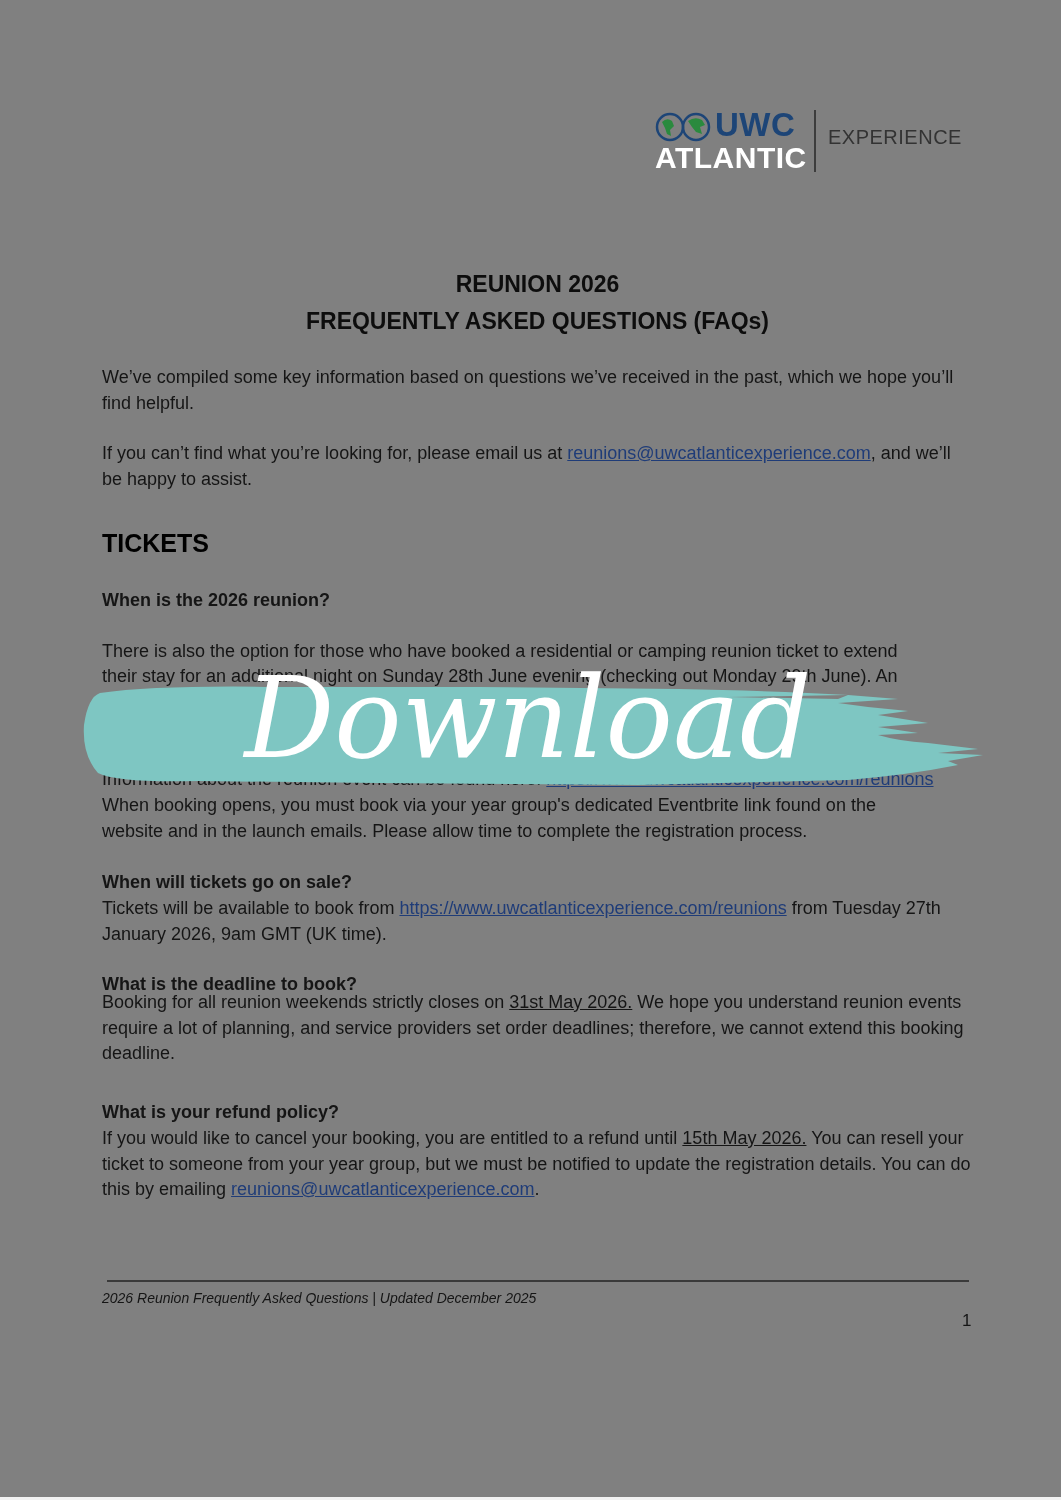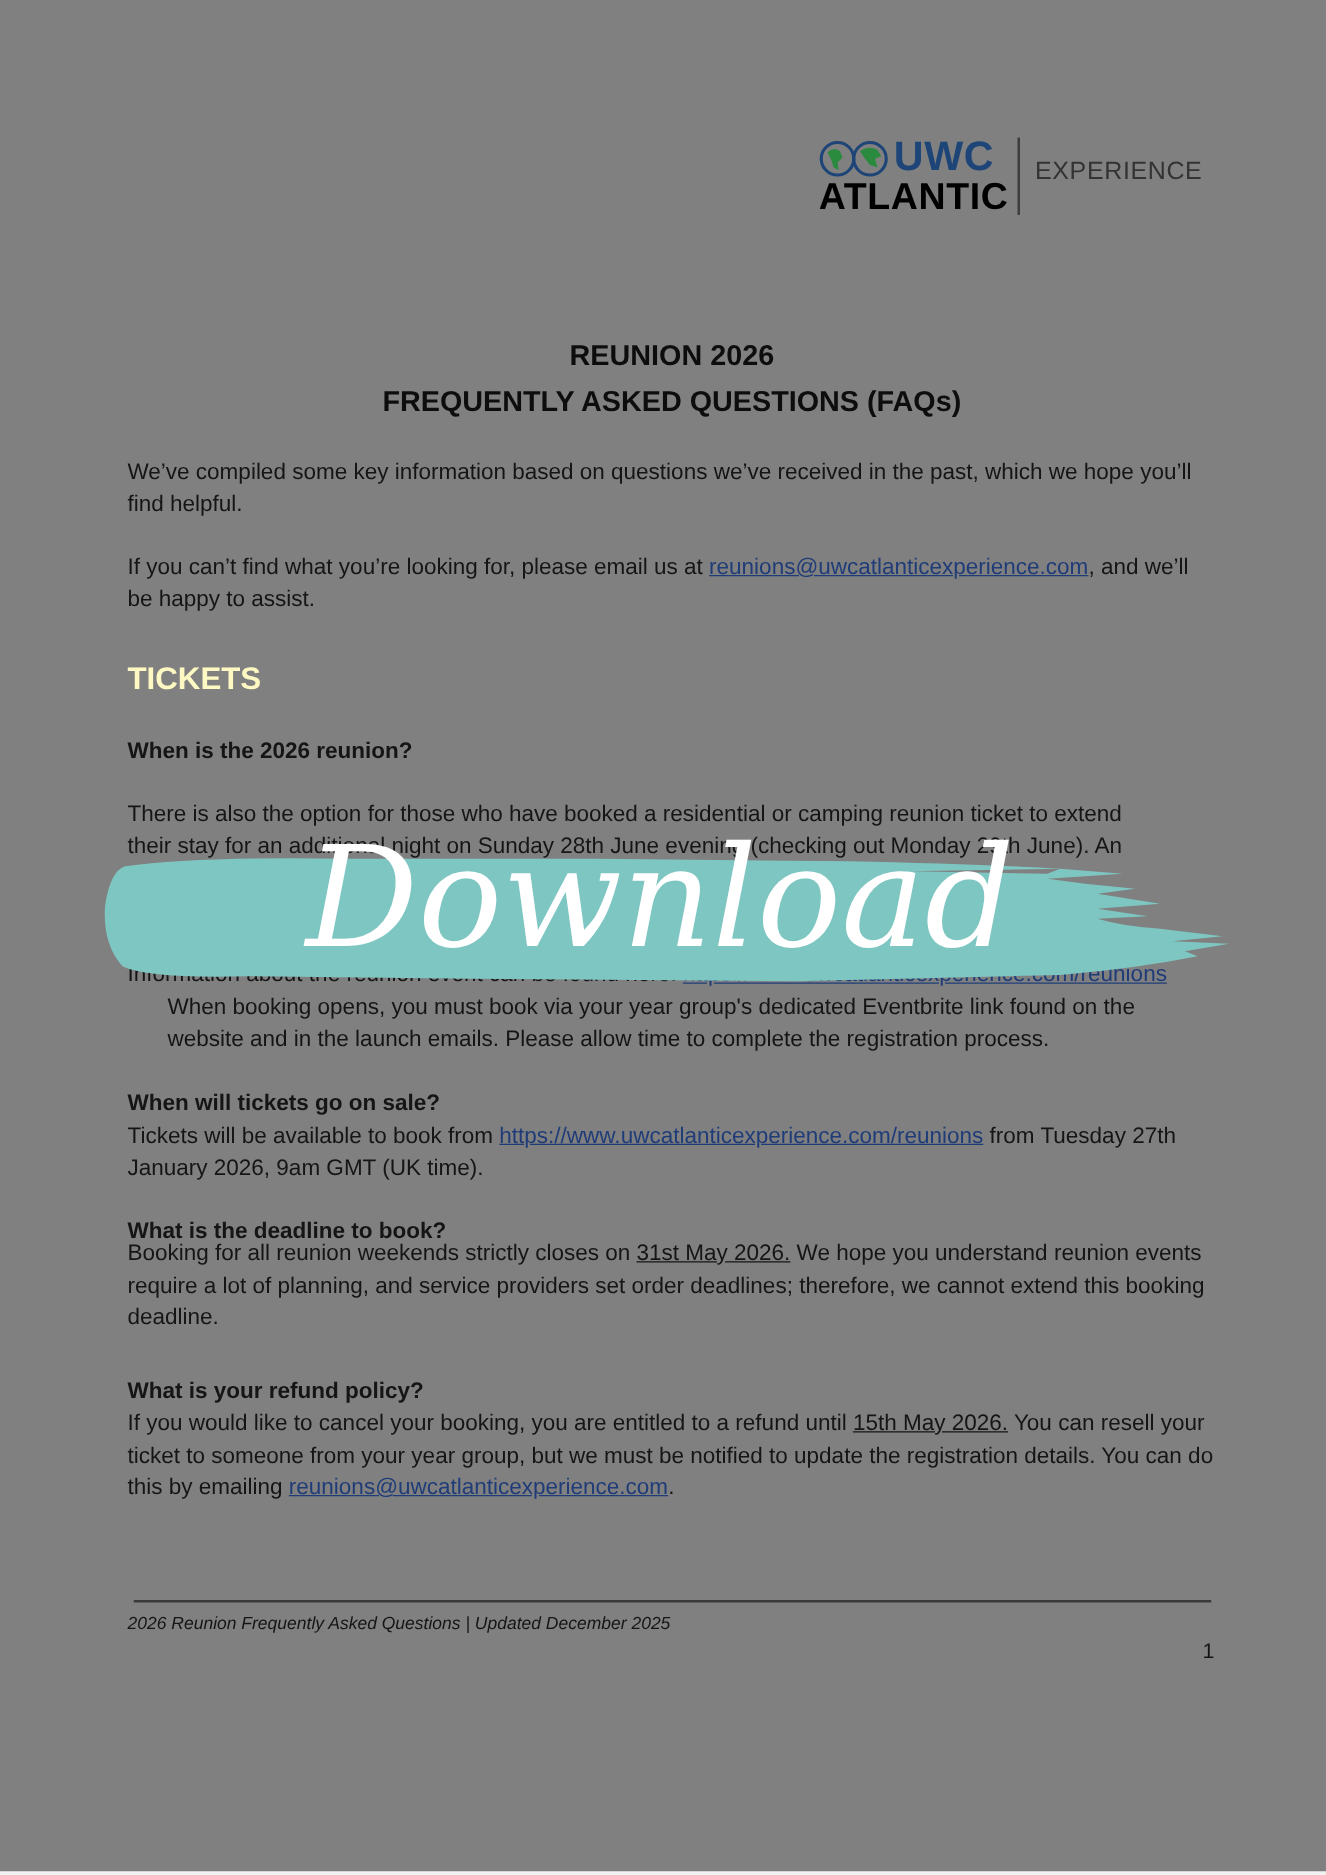--- a/index.html
+++ b/index.html
@@ -9,35 +9,35 @@
       font-family: "Liberation Sans", sans-serif;
       color: #111111;
     }
     .page { position: absolute; left: 0; top: 0; width: 1061px; height: 1497px; background: #808080; }
     .page-bottom-strip { position: absolute; left: 0; top: 1497px; width: 1061px; height: 3px; background: #f2f2f2; }
 
     
     .logo { position: absolute; left: 655px; top: 108px; height: 66px; width: 320px; }
     .logo-globes { position: absolute; left: 0; top: 4px; width: 60px; height: 30px; }
     .logo-uwc { position: absolute; left: 60px; top: -2px; font-size: 33px; font-weight: bold; color: #1d4577; letter-spacing: 0.5px; }
-    .logo-atlantic { position: absolute; left: 0; top: 33px; font-size: 30px; font-weight: bold; color: #000000; letter-spacing: 0.5px; }
+    .logo-atlantic { position: absolute; left: 0; top: 33px; font-size: 30px; font-weight: bold; color: #ffffff; letter-spacing: 0.5px; }
     .logo-divider { position: absolute; left: 159px; top: 2px; width: 2px; height: 62px; background: #3d3d3d; }
     .logo-experience { position: absolute; left: 173px; top: 18px; font-size: 20px; color: #333333; letter-spacing: 0.5px; }
 
     
     .title { position: absolute; left: 0; width: 1075px; text-align: center; font-weight: bold; font-size: 23px; color: #0d0d0d; }
     .title-1 { top: 271px; }
     .title-2 { top: 308px; }
 
     .p { position: absolute; left: 102px; width: 880px; font-size: 18px; line-height: 25.6px; color: #151515; }
     .p a, .link { color: #1f3c78; text-decoration: underline; }
     .u { text-decoration: underline; }
     .q { font-weight: bold; }
 
-    .section-heading { position: absolute; left: 102px; top: 529px; font-size: 25px; font-weight: bold; color: #fef9c3; }
+    .section-heading { position: absolute; left: 102px; top: 529px; font-size: 25px; font-weight: bold; color: #000000; }
 
     
     .footer-rule { position: absolute; left: 107px; top: 1280px; width: 862px; height: 2px; background: #3a3a3a; }
     .footer-text { position: absolute; left: 102px; top: 1290px; font-size: 14px; font-style: italic; color: #151515; }
     .page-number { position: absolute; left: 962px; top: 1311px; font-size: 17px; color: #151515; }
 
     
     .download-overlay { position: absolute; left: 78px; top: 615px; width: 905px; height: 200px; cursor: pointer; }
     .download-overlay svg { position: absolute; left: 0; top: 0; }
   </style>
@@ -68,21 +68,21 @@
   <div class="p" style="top:365px; width:860px;">We’ve compiled some key information based on questions we’ve received in the past, which we hope you’ll find helpful.</div>
 
   <div class="section-heading">TICKETS</div>
 
   <div class="p q" style="top:588px;">When is the 2026 reunion?</div>
   <div class="p" style="top:639px;">There is also the option for those who have booked a residential or camping reunion ticket to extend</div>
   <div class="p" style="top:664px;">their stay for an additional night on Sunday 28th June evening (checking out Monday 29th June). An</div>
   <div class="p" style="top:767px; width:900px; white-space:nowrap;">
     <span>Information about the reunion event can be found here: </span><a>https://www.uwcatlanticexperience.com/reunions</a>
   </div>
-  <div class="p" style="top:793px; width:830px;margin-left:32px;">When booking opens, you must book via your year group's dedicated Eventbrite link found on the website and in the launch emails. Please allow time to complete the registration process.</div>
+  <div class="p" style="top:793px; width:830px;">When booking opens, you must book via your year group's dedicated Eventbrite link found on the website and in the launch emails. Please allow time to complete the registration process.</div>
 
   <div class="p q" style="top:870px;">When will tickets go on sale?</div>
   <div class="p" style="top:896px; width:850px;">
     <span>Tickets will be available to book from </span><a>https://www.uwcatlanticexperience.com/reunions</a><span> from Tuesday 27th January 2026, 9am GMT (UK time).</span>
   </div>
 
   <div class="p q" style="top:972px;">What is the deadline to book?</div>
   <div class="p" style="top:990px; width:870px;">
     <span>Booking for all reunion weekends strictly closes on </span><span class="u">31st May 2026.</span><span> We hope you understand reunion events require a lot of planning, and service providers set order deadlines; therefore, we cannot extend this booking deadline.</span>
   </div>

